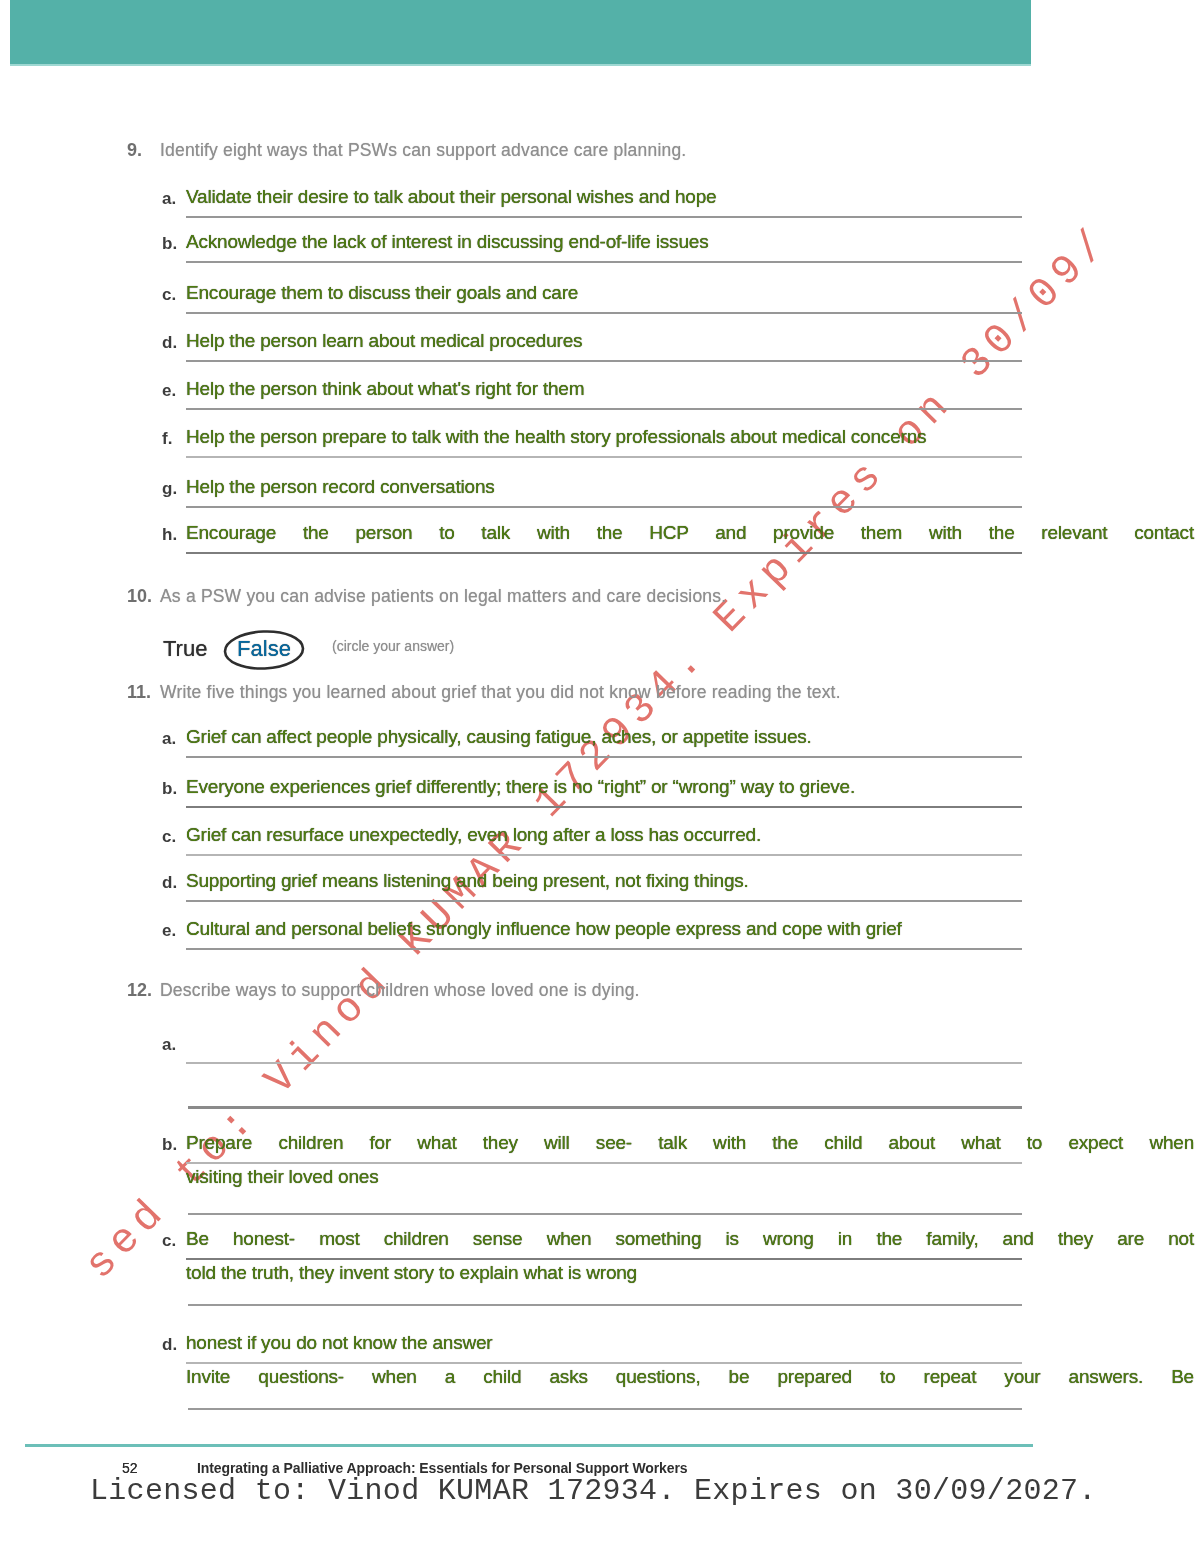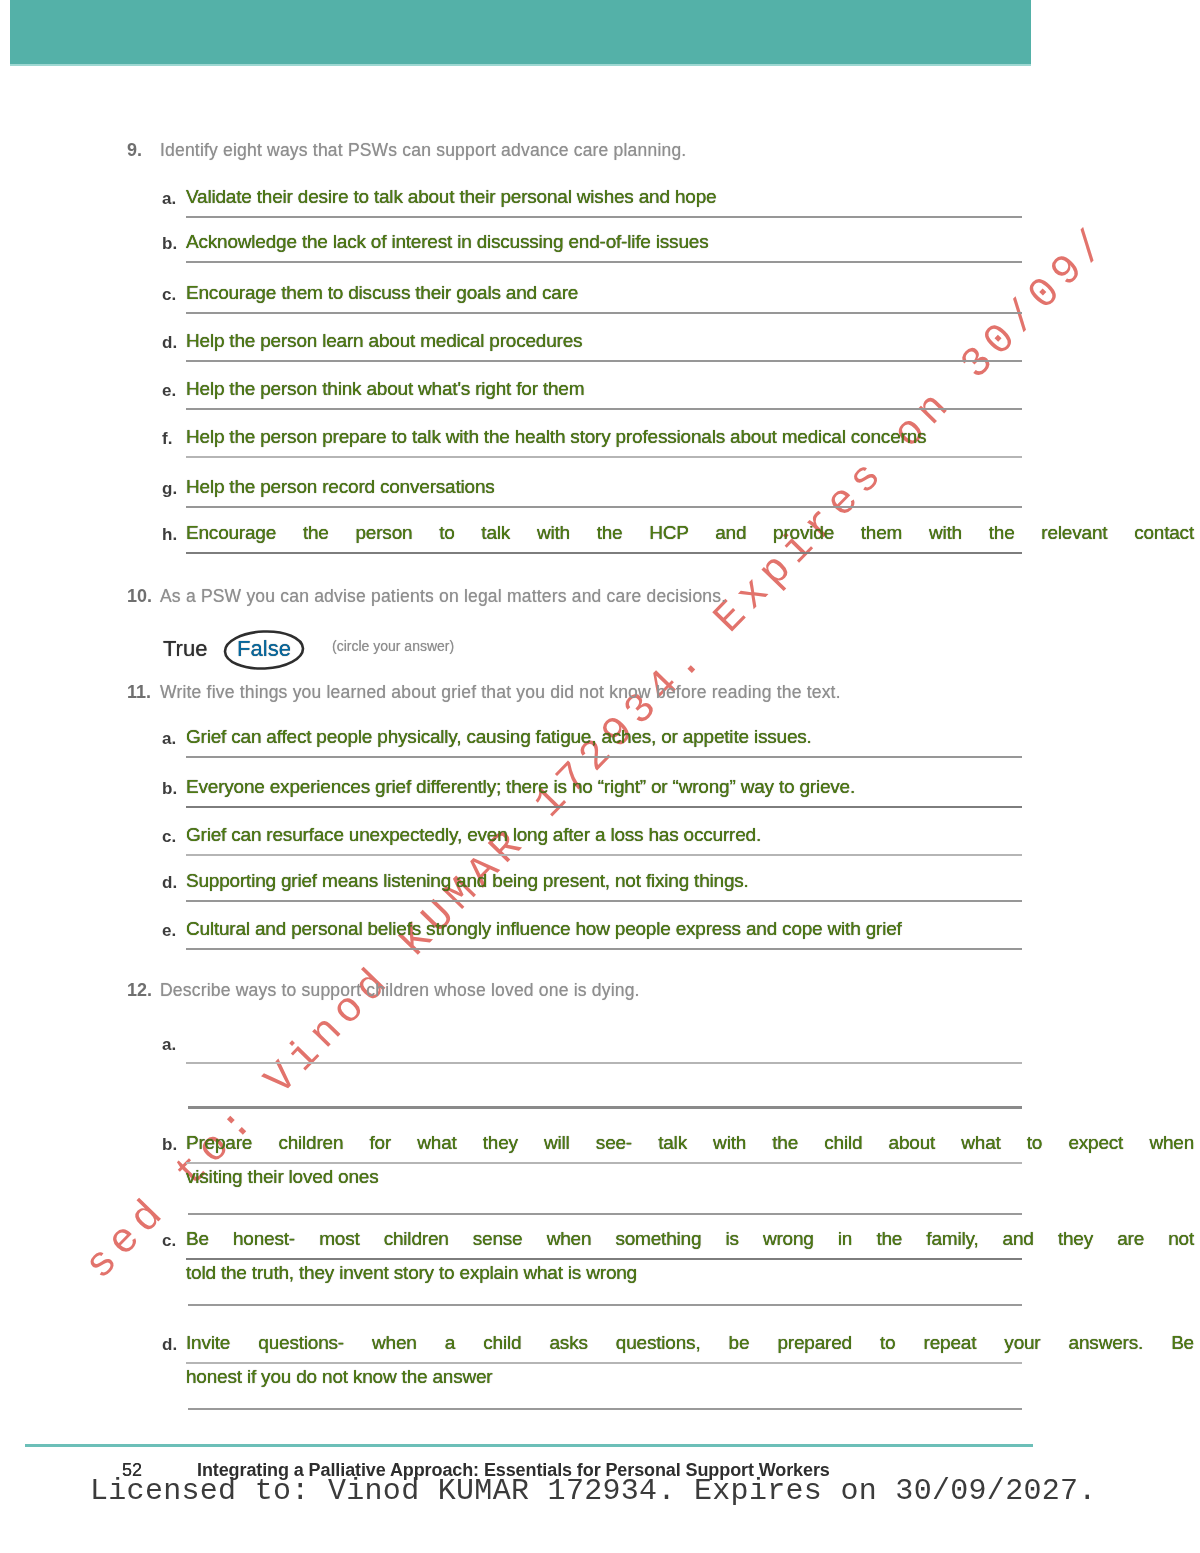--- a/index.html
+++ b/index.html
@@ -33,21 +33,21 @@
   .tf-false{position:absolute;left:62px;top:8px;width:84px;text-align:center;font-size:22px;color:#0369a1;text-shadow:0 0 .8px #2f2f2f;}
   .tf-hint{position:absolute;left:172px;top:10px;font-size:14px;color:#8f8f8f;text-shadow:0 0 .7px #a0a0a0;}
   
   .watermark{
     left:76px;top:1256px;transform-origin:0 0;transform:rotate(-45.8deg);
     font-family:"Liberation Mono",monospace;font-size:42px;letter-spacing:7px;
     color:#e2736c;white-space:nowrap;pointer-events:none;
   }
   
   .teal-line{left:25px;top:1444px;width:1008px;height:3px;background:#6cbfb8;}
-  .footer-meta{left:122px;top:1460px;width:900px;font-size:18px;color:#2e2e2e;white-space:nowrap;}
+  .footer-meta{left:122px;top:1460px;width:900px;font-size:14px;color:#2e2e2e;white-space:nowrap;}
   .pageno{display:inline-block;width:75px;text-shadow:0 0 .6px #2e2e2e;}
   .booktitle{font-weight:bold;letter-spacing:-.1px;}
   .license{
     left:90px;top:1474px;width:1100px;font-family:"Liberation Mono",monospace;
     font-size:30px;color:#3b3b3b;white-space:nowrap;letter-spacing:.3px;
   }
 </style>
 </head>
 <body>
 
@@ -175,22 +175,22 @@
 <div class="abs ans" style="top:1222px">
   <span class="lbl">c.</span>
   <div class="atext just">Be honest- most children sense when something is wrong in the family, and they are not</div>
   <div class="atext">told the truth, they invent story to explain what is wrong</div>
   <div class="uline" style="background:#7d7d7d;"></div>
   <div class="trail" style="top:82px;height:2px;background:#9a9a9a;"></div>
 </div>
 
 <div class="abs ans" style="top:1326px">
   <span class="lbl">d.</span>
+  <div class="atext">honest if you do not know the answer</div>
   <div class="atext just">Invite questions- when a child asks questions, be prepared to repeat your answers. Be</div>
-  <div class="atext">honest if you do not know the answer</div>
   <div class="uline soft"></div>
   <div class="trail" style="top:82px;height:2px;background:#9a9a9a;"></div>
 </div>
 
 <div class="abs teal-line"></div>
 <div class="abs footer-meta">
   <span class="pageno">52</span><span class="booktitle">Integrating a Palliative Approach: Essentials for Personal Support Workers</span>
 </div>
 <div class="abs license">Licensed to: Vinod KUMAR 172934. Expires on 30/09/2027.</div>
 

